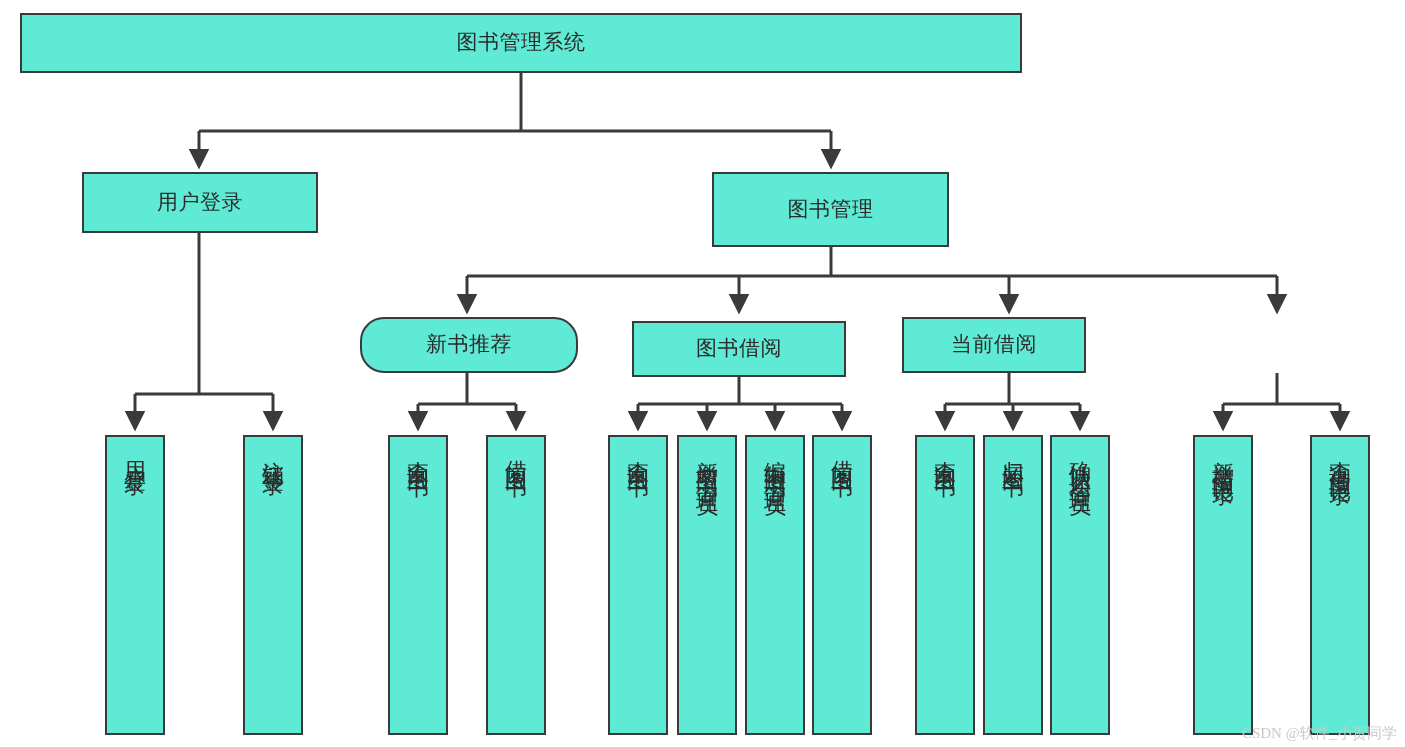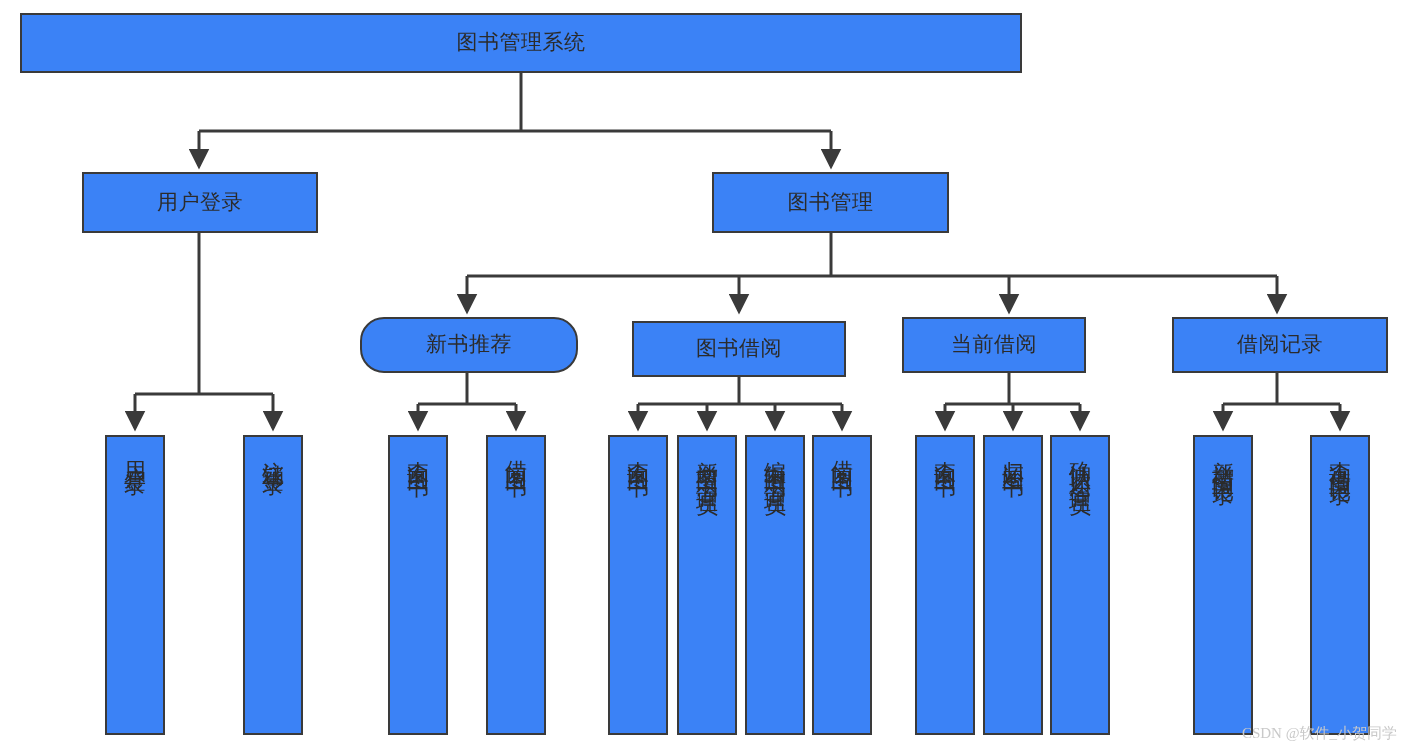--- a/index.html
+++ b/index.html
@@ -22,21 +22,21 @@
     position: absolute;
     left: 0;
     top: 0;
     width: 1405px;
     height: 747px;
     pointer-events: none;
   }
   .node {
     position: absolute;
     box-sizing: border-box;
-    background: #3b82f6;
+    background: #5eead4;
     border: 2px solid #3a3a3a;
     display: flex;
     align-items: center;
     justify-content: center;
     z-index: 2;
   }
   .node-h .node-label {
     font-size: 21px;
     color: #2b2b2b;
     line-height: 1.2;
@@ -123,35 +123,32 @@
     </g>
   </svg>
 
   <div class="node node-h" style="left:20px; top:13px; width:1002px; height:60px;">
     <span class="node-label">图书管理系统</span>
   </div>
 
   <div class="node node-h" style="left:82px; top:172px; width:236px; height:61px;">
     <span class="node-label">用户登录</span>
   </div>
-  <div class="node node-h" style="left:712px; top:172px; width:237px; height:61px;">
+  <div class="node node-h" style="left:712px; top:172px; width:237px; height:75px;">
     <span class="node-label">图书管理</span>
   </div>
 
   <div class="node node-h" style="left:360px; top:317px; width:218px; height:56px;border-radius:24px;">
     <span class="node-label">新书推荐</span>
   </div>
   <div class="node node-h" style="left:632px; top:321px; width:214px; height:56px;">
     <span class="node-label">图书借阅</span>
   </div>
   <div class="node node-h" style="left:902px; top:317px; width:184px; height:56px;">
     <span class="node-label">当前借阅</span>
-  </div>
-  <div class="node node-h" style="left:1172px; top:317px; width:216px; height:56px;">
-    <span class="node-label">借阅记录</span>
   </div>
 
   <div class="node node-v" style="left:105px; top:435px; width:60px; height:300px;">
     <span class="node-label">用户登录</span>
   </div>
   <div class="node node-v" style="left:243px; top:435px; width:60px; height:300px;">
     <span class="node-label">注销登录</span>
   </div>
 
   <div class="node node-v" style="left:388px; top:435px; width:60px; height:300px;">

